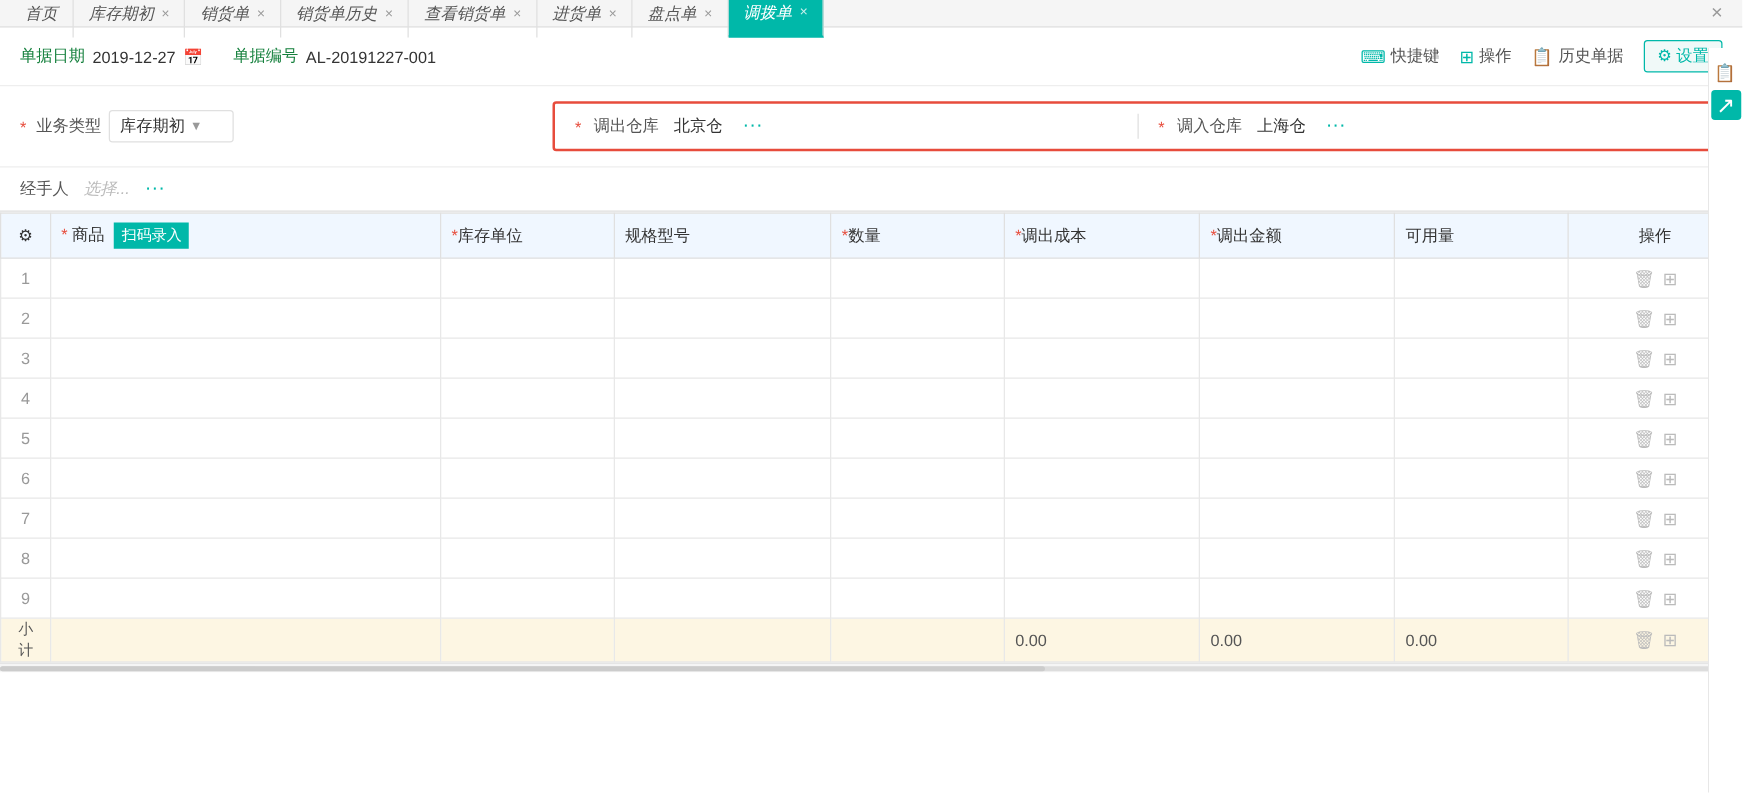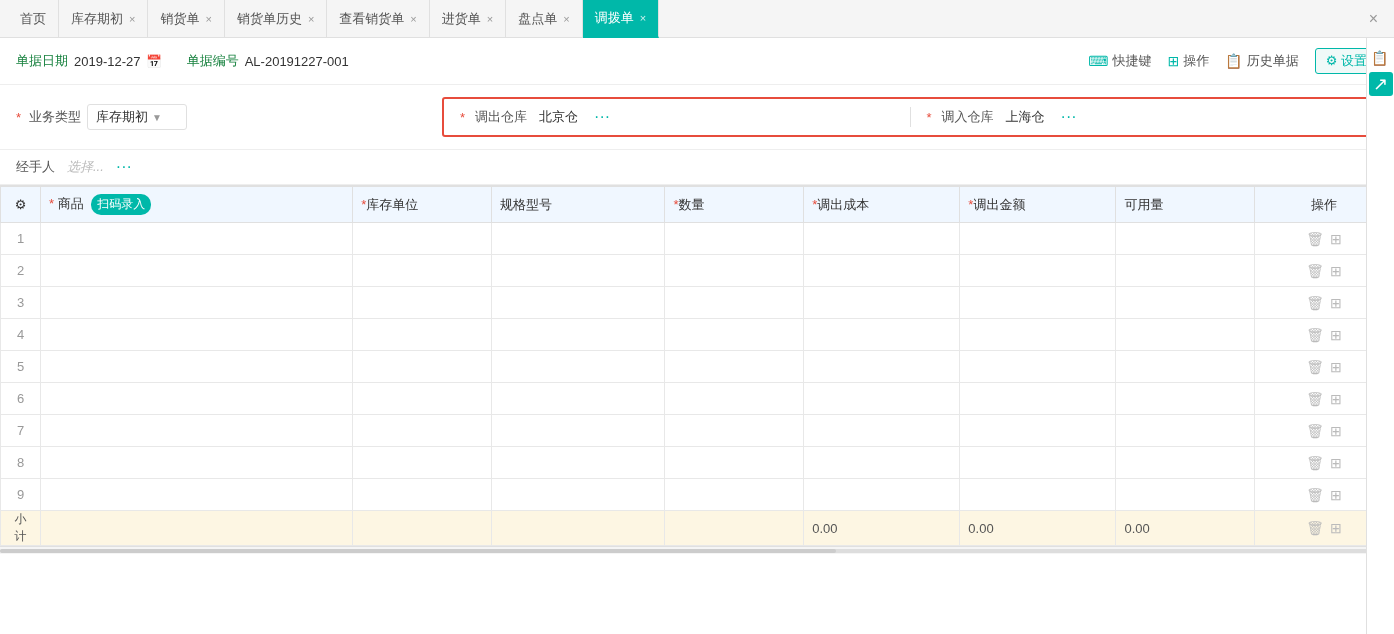--- a/index.html
+++ b/index.html
@@ -3,23 +3,24 @@
   <meta charset="utf-8">
   <style>
     * { box-sizing: border-box; margin: 0; padding: 0; }
     body { font-family: 'Microsoft YaHei', Arial, sans-serif; font-size: 13px; background: #fff; color: #333; }
 
     
     .tab-bar {
       display: flex; align-items: center;
       border-bottom: 1px solid #e0e0e0;
       background: #f5f5f5;
-      height: 38px;
+      height: 22px;
       padding: 0 8px;
       position: relative;
+      font-style: italic;
     }
     .tab {
       display: flex; align-items: center;
       padding: 0 12px; height: 38px;
       cursor: pointer; font-size: 13px;
       color: #555;
       border-right: 1px solid #e0e0e0;
       white-space: nowrap;
       data-interactable: true;
     }
@@ -127,21 +128,21 @@
       text-align: left;
       font-weight: normal;
       color: #333;
       white-space: nowrap;
     }
     thead th .req { color: #e74c3c; }
     thead th .scan-btn {
       background: #00b8a9;
       color: #fff;
       border: none;
-      border-radius: 10px;
+      border-radius: 0;
       padding: 2px 6px;
       font-size: 12px;
       cursor: pointer;
       margin-left: 4px;
     }
     tbody tr {
       height: 32px;
     }
     tbody tr:nth-child(even) { background: #fff; }
     tbody tr:nth-child(odd) { background: #fff; }

